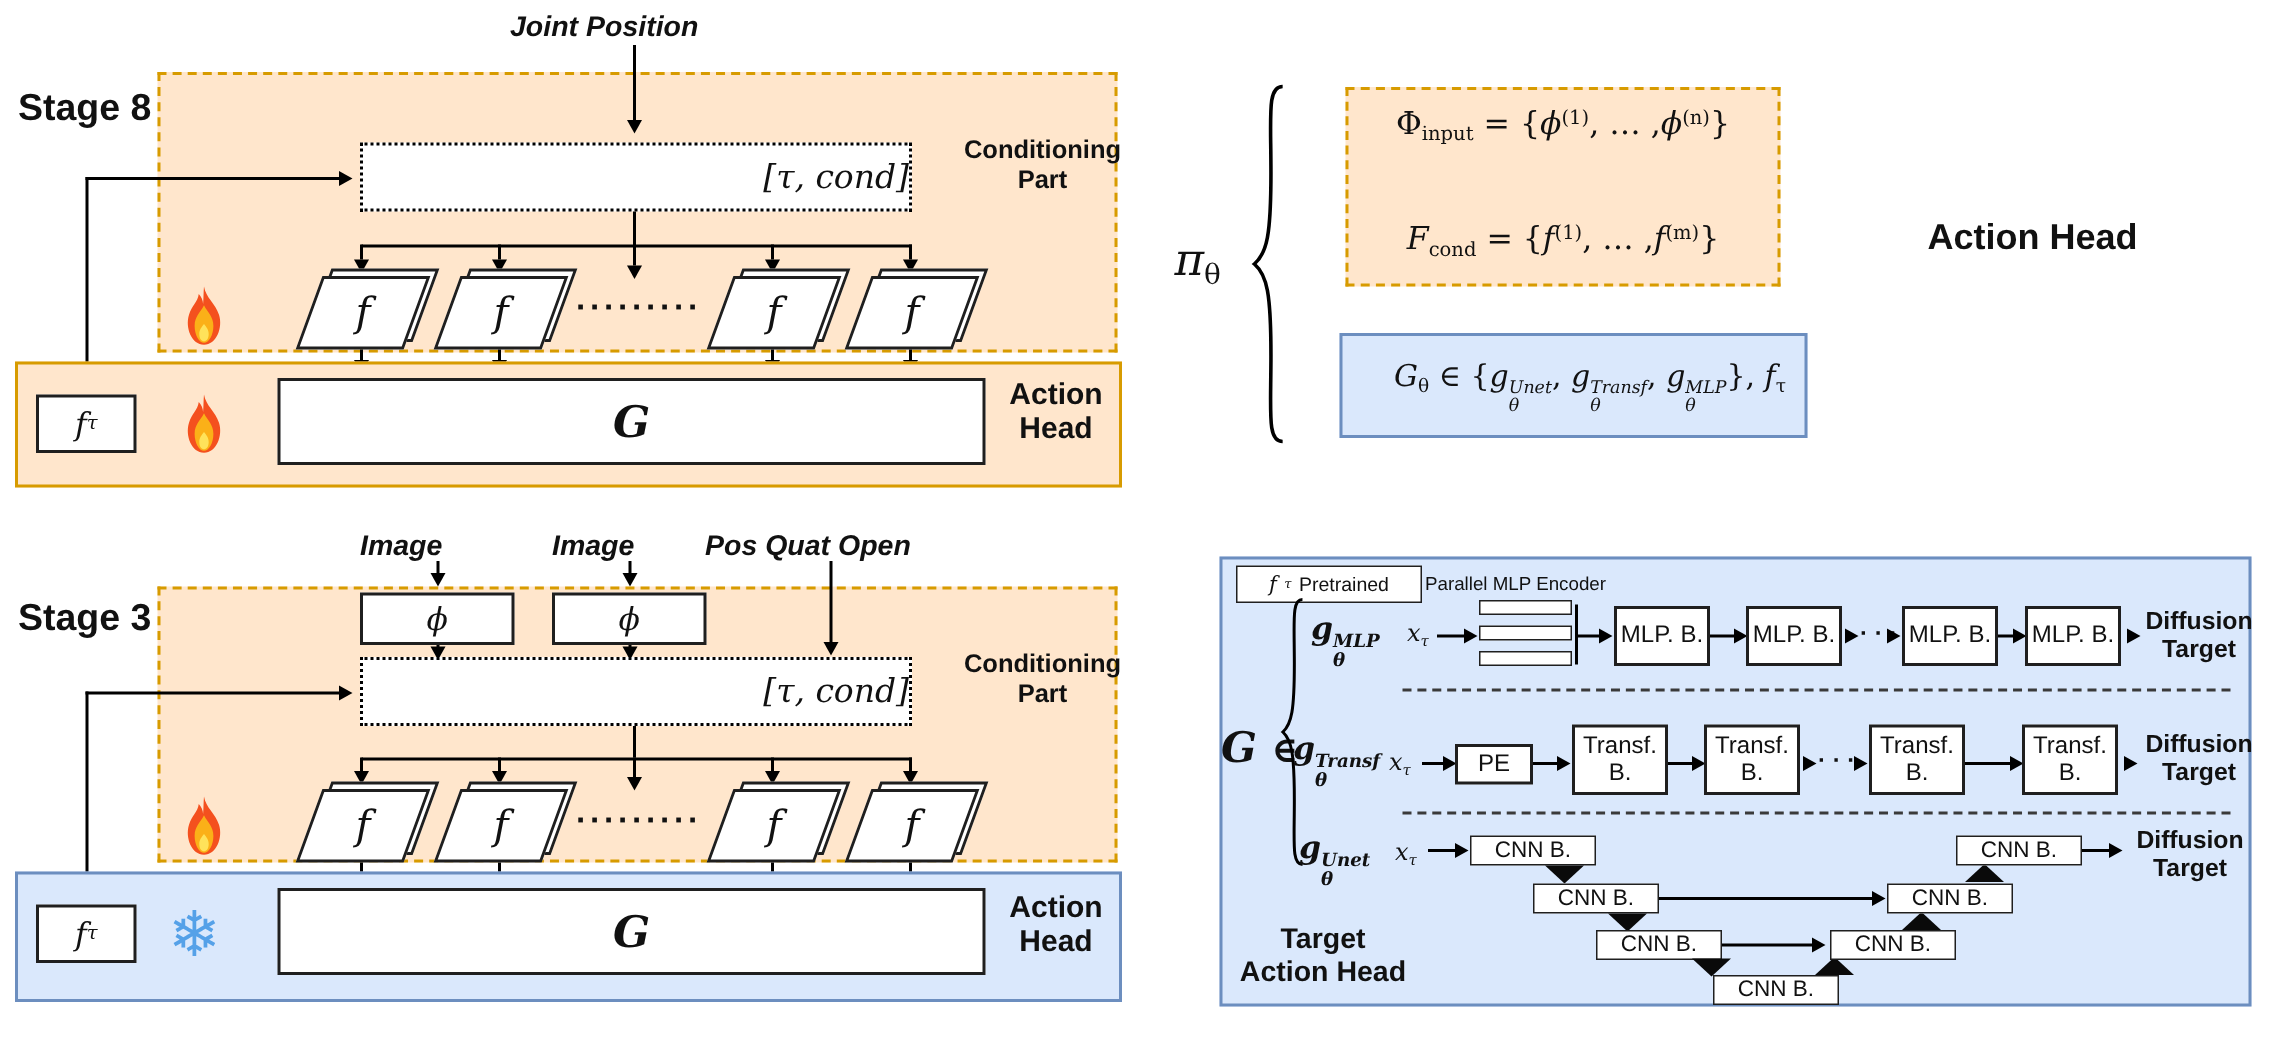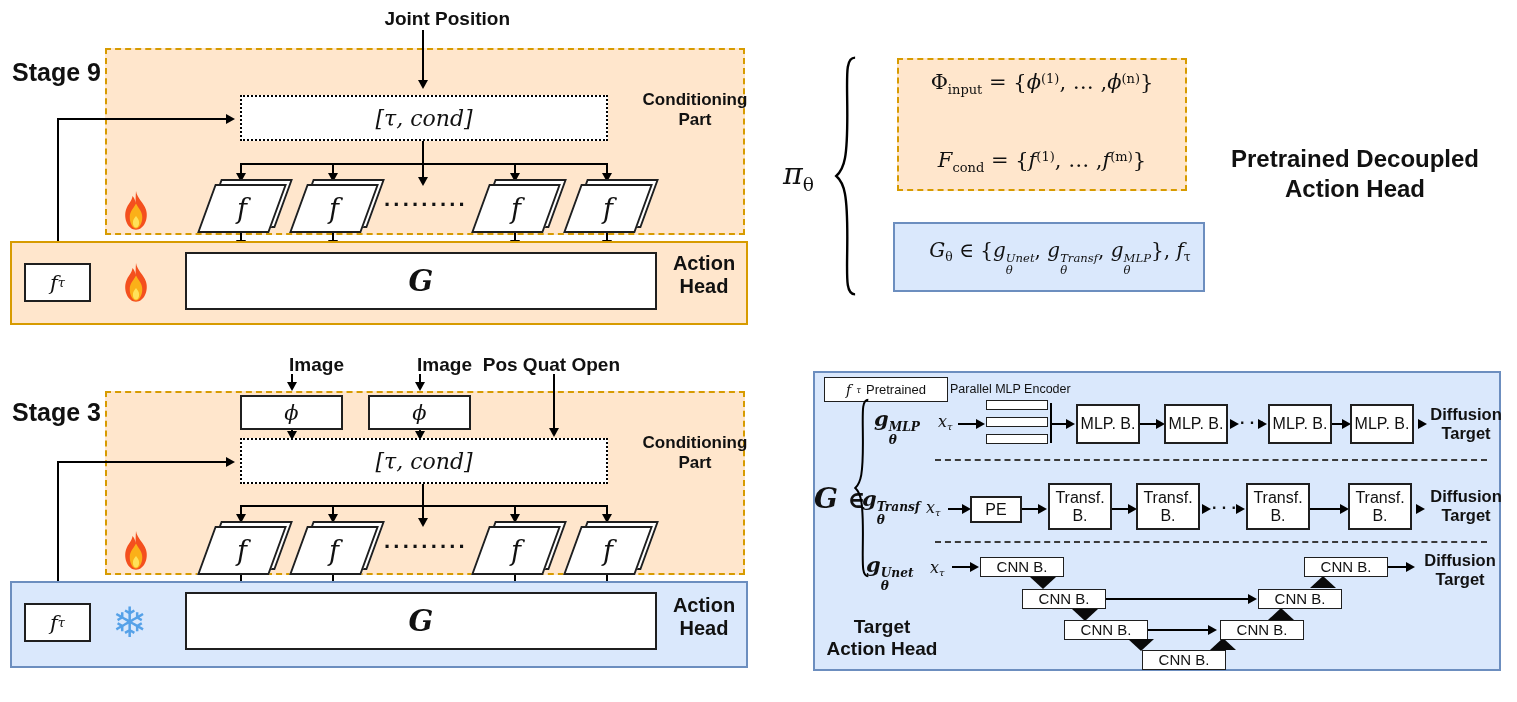--- a/index.html
+++ b/index.html
@@ -18,56 +18,56 @@
   .hl{position:absolute;height:2px;background:#000;}
   .ah{position:absolute;width:0;height:0;}
   .ah.d{border-left:5px solid transparent;border-right:5px solid transparent;border-top:9px solid #000;}
   .ah.r{border-top:5px solid transparent;border-bottom:5px solid transparent;border-left:9px solid #000;}
   .dsep{position:absolute;height:0;border-top:2.5px dashed #3a3a3a;}
   .tri{position:absolute;width:0;height:0;}
   .tri.down{border-left:13px solid transparent;border-right:13px solid transparent;border-top:12px solid #0a0a0a;}
   .tri.up{border-left:13px solid transparent;border-right:13px solid transparent;border-bottom:12px solid #0a0a0a;}
   
   .bold{font-weight:bold;}
-  .ctr{text-align:center;}
+  .ctr{text-align:center;justify-content:flex-end;}
   .mi{font-family:"DejaVu Serif",serif;font-style:italic;}
   .mrow{font-family:"DejaVu Serif",serif;font-size:21px;white-space:nowrap;}
   .mrow .rm,sub.rm,sup.rm{font-style:normal;}
   sub{font-size:0.62em;vertical-align:-0.35em;font-family:"DejaVu Serif",serif;font-style:italic;}
   sup{font-size:0.62em;vertical-align:0.5em;font-family:"DejaVu Serif",serif;font-style:italic;}
   .ss{display:inline-flex;flex-direction:column;line-height:1.02;font-size:0.58em;vertical-align:-0.45em;
       font-family:"DejaVu Serif",serif;font-style:italic;font-weight:bold;}
   .ss.n{font-weight:normal;}
   
   .fblk{position:absolute;width:92px;height:49px;}
   .fblk .p2,.fblk .p1{position:absolute;left:10px;right:10px;top:0;bottom:0;background:#fff;
       border:2px solid #1f1f1f;transform:skewX(-20deg);}
   .fblk .p2{transform:translate(6px,-5px) skewX(-20deg);}
   .fblk .lab{position:absolute;left:0;right:0;top:0;bottom:0;display:flex;align-items:center;justify-content:center;
       font-family:"DejaVu Serif",serif;font-style:italic;font-size:27px;z-index:2;}
   .dotsrow{font-weight:bold;font-size:22px;letter-spacing:2px;}
   .label2{display:flex;flex-direction:column;align-items:center;line-height:1.15;font-weight:bold;}
   .stagelab{font-size:25px;font-weight:bold;}
-  .toplab{font-size:19px;font-weight:bold;text-align:right;}
+  .toplab{font-size:19px;font-weight:bold;text-align:left;font-style:italic;}
   .bar{position:absolute;background:#fff;border:1.5px solid #1f1f1f;width:62px;height:10px;box-sizing:border-box;}
   .smbox{background:#fff;border:2px solid #1f1f1f;display:flex;align-items:center;justify-content:center;
       font-size:16px;line-height:1.1;text-align:center;box-sizing:border-box;position:absolute;}
   .cnn{font-size:15px;border-width:1.5px;}
   .dt{position:absolute;font-weight:bold;font-size:16.5px;line-height:1.15;text-align:center;}
   .glab{position:absolute;font-family:"DejaVu Serif",serif;font-style:italic;font-weight:bold;font-size:21px;white-space:nowrap;}
   .xtau{position:absolute;font-family:"DejaVu Serif",serif;font-style:italic;font-size:16px;white-space:nowrap;}
   .snow{position:absolute;font-family:"DejaVu Sans",sans-serif;color:#55A1E8;font-size:42px;line-height:1;}
 </style>
 </head>
 <body>
 
 <div id="canvas">
 
   <div class="abs panel-orange-dashed" style="left:105px;top:48px;width:640px;height:187px;"></div>
-  <div class="abs stagelab" style="left:12px;top:58px;">Stage 9</div>
+  <div class="abs stagelab" style="left:12px;top:58px;">Stage 8</div>
   <div class="abs toplab" style="left:340px;top:8px;width:170px;">Joint Position</div>
 
   <div class="vl" style="left:422px;top:30px;height:50px;"></div>
   <div class="ah d" style="left:418px;top:80px;"></div>
 
   <div class="abs box dotted mrow ctr" style="left:240px;top:95px;width:368px;height:46px;font-size:22px;">
     <span class="mi">[τ, cond]</span>
   </div>
   <div class="abs label2" style="left:645px;top:90px;width:100px;font-size:17px;">
     <span>Conditioning</span>
@@ -280,21 +280,20 @@
           <span>Transf</span>
           <span>θ</span>
         </span><span class="rm">, </span><span class="mi">g</span><span class="ss n">
           <span>MLP</span>
           <span>θ</span>
         </span><span class="rm">}, </span><span class="mi">f</span><sub class="rm">τ</sub>
     </div>
   </div>
 
   <div class="abs ctr bold" style="left:1200px;top:144px;width:310px;font-size:24px;line-height:30px;">
-    <div>Pretrained Decoupled</div>
     <div>Action Head</div>
   </div>
 
   <div class="abs panel-blue-solid" style="left:813px;top:371px;width:688px;height:300px;"></div>
 
   <div class="abs box" style="left:824px;top:377px;width:124px;height:25px;border-width:1.5px;gap:5px;font-size:14px;">
     <span class="mi">f</span>
       <sub>τ</sub>
     <span style="font-size:13px;">Pretrained</span>
   </div>

